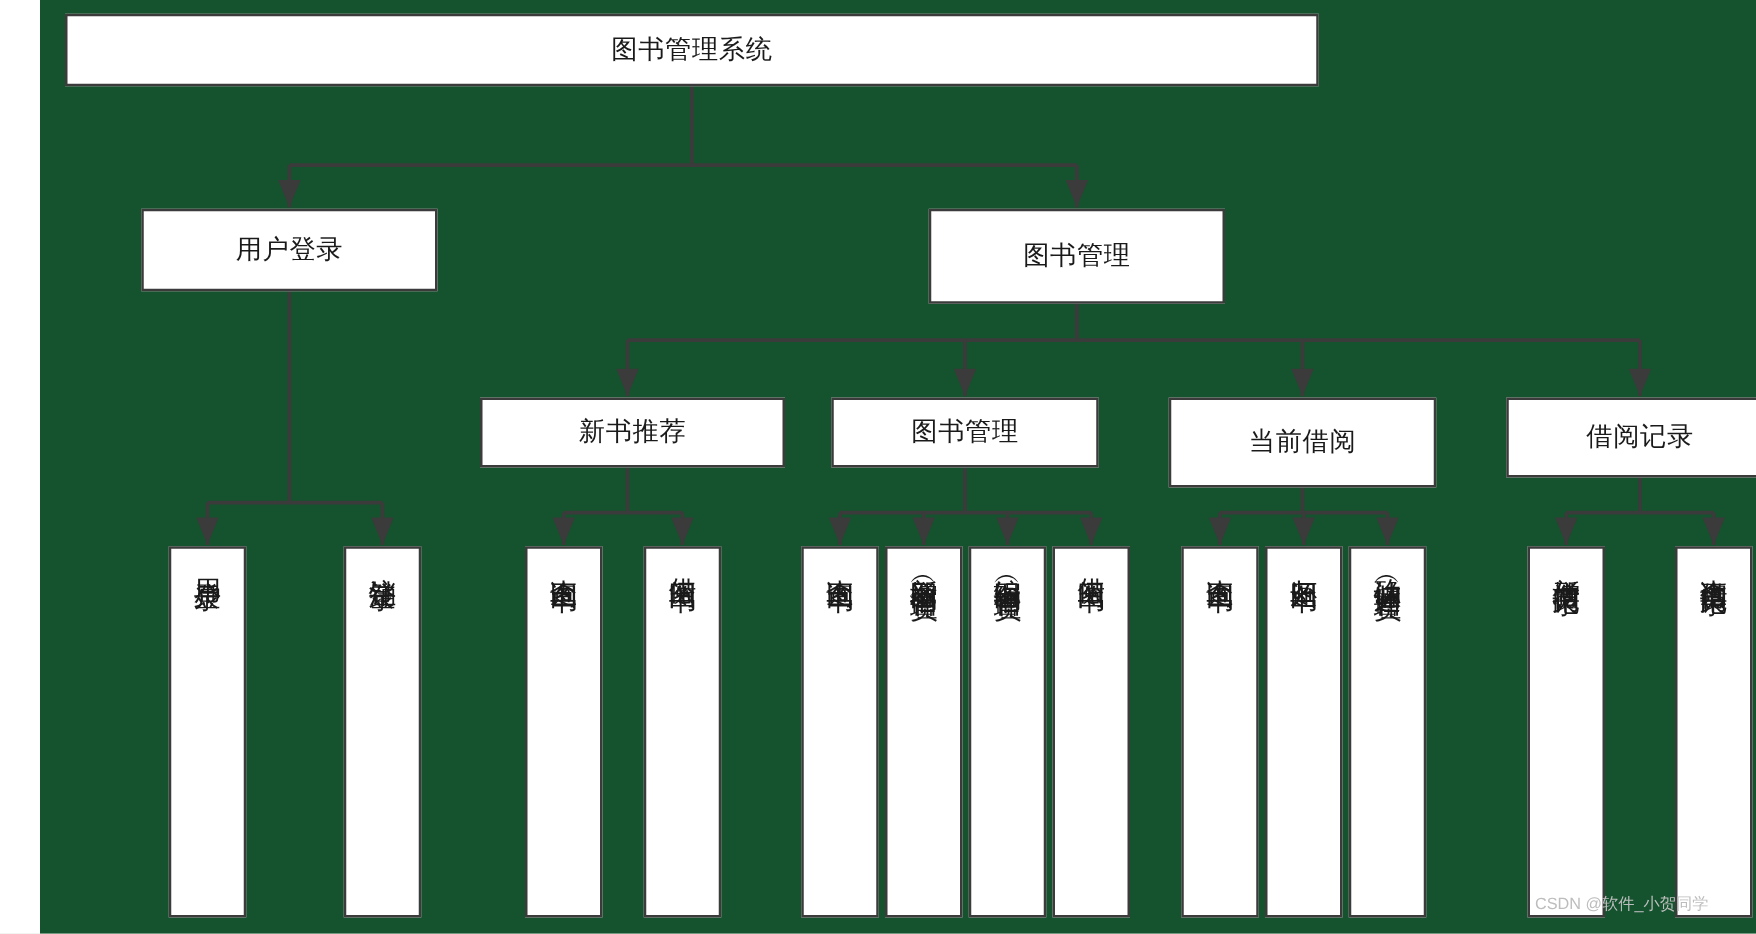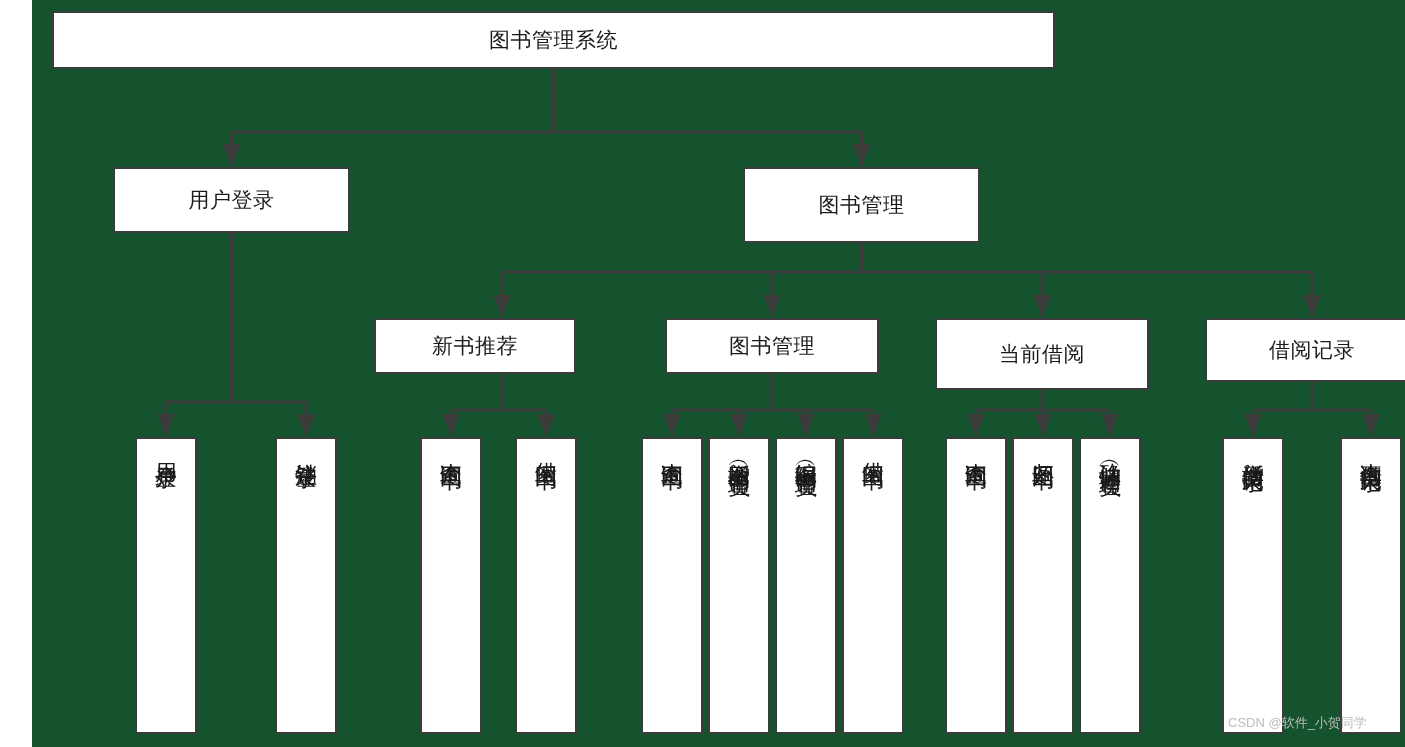--- a/index.html
+++ b/index.html
@@ -127,21 +127,21 @@
   <div id="nodes">
       <div class="node horizontal" style="left: 20px; top: 11px; width: 1003px; height: 58px; border-color: rgb(59, 59, 59); background: rgb(255, 255, 255);">
         <span class="node-label" style="color: rgb(26, 26, 26);">图书管理系统</span>
       </div>
       <div class="node horizontal" style="left: 81px; top: 167px; width: 237px; height: 66px; border-color: rgb(59, 59, 59); background: rgb(255, 255, 255);">
         <span class="node-label" style="color: rgb(26, 26, 26);">用户登录</span>
       </div>
       <div class="node horizontal" style="left: 711px; top: 167px; width: 237px; height: 76px; border-color: rgb(59, 59, 59); background: rgb(255, 255, 255);">
         <span class="node-label" style="color: rgb(26, 26, 26);">图书管理</span>
       </div>
-      <div class="node horizontal" style="left: 342px; top: 318px; width: 202px; height: 56px; border-color: rgb(59, 59, 59); background: rgb(255, 255, 255);">
+      <div class="node horizontal" style="left: 352px; top: 318px; width: 244px; height: 56px; border-color: rgb(59, 59, 59); background: rgb(255, 255, 255);">
         <span class="node-label" style="color: rgb(26, 26, 26);">新书推荐</span>
       </div>
       <div class="node horizontal" style="left: 633px; top: 318px; width: 214px; height: 56px; border-color: rgb(59, 59, 59); background: rgb(255, 255, 255);">
         <span class="node-label" style="color: rgb(26, 26, 26);">图书管理</span>
       </div>
       <div class="node horizontal" style="left: 903px; top: 318px; width: 214px; height: 72px; border-color: rgb(59, 59, 59); background: rgb(255, 255, 255);">
         <span class="node-label" style="color: rgb(26, 26, 26);">当前借阅</span>
       </div>
       <div class="node horizontal" style="left: 1173px; top: 318px; width: 214px; height: 64px; border-color: rgb(59, 59, 59); background: rgb(255, 255, 255);">
         <span class="node-label" style="color: rgb(26, 26, 26);">借阅记录</span>

